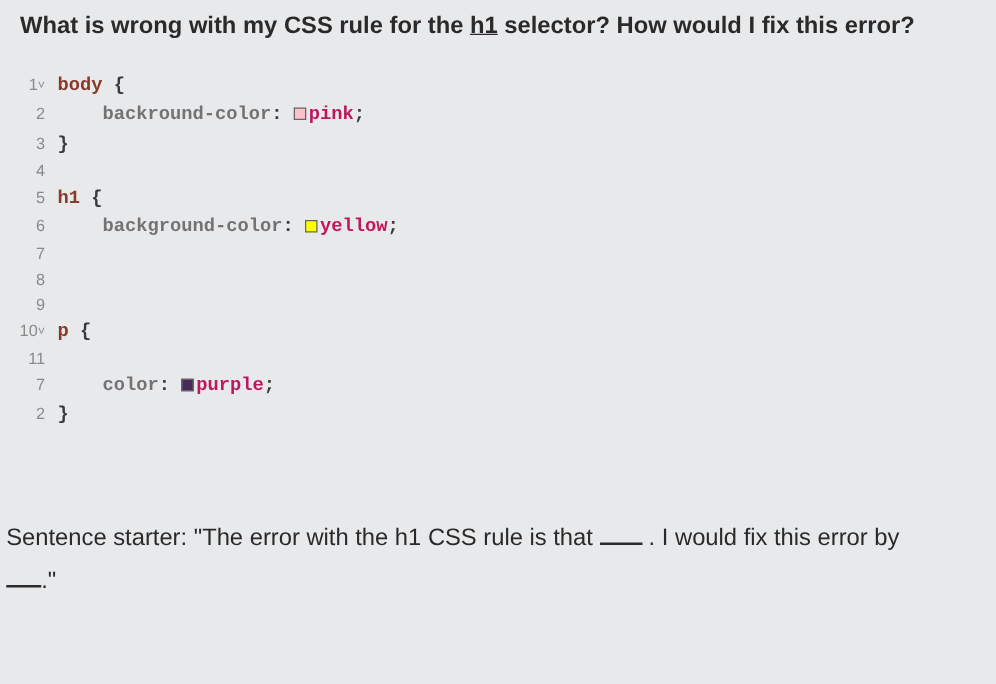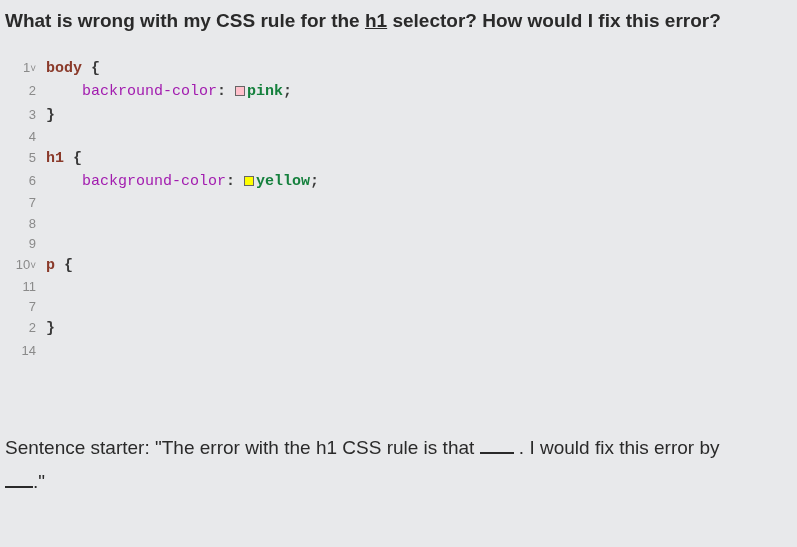--- a/index.html
+++ b/index.html
@@ -14,21 +14,21 @@
       font-family: Arial, Helvetica, sans-serif;
       padding: 10px 5px;
       color: #2a2a2a;
       overflow: hidden;
     }
     .question {
       font-size: 19px;
       font-weight: bold;
       color: #2a2a2a;
       margin-bottom: 25px;
-      margin-left: 0;
+      margin-left: 11px;
     }
     .underline {
       text-decoration: underline;
     }
     .code-area {
       font-family: 'Courier New', Consolas, monospace;
       font-size: 15px;
       line-height: 1.55;
       margin-left: 5px;
     }
@@ -49,23 +49,23 @@
     .gutter-mark {
       font-size: 10px;
       vertical-align: middle;
     }
     .code-content {
       white-space: pre;
       font-weight: bold;
     }
     .selector { color: #8a3a2a; font-weight: bold; }
     .brace { color: #3a3a3a; font-weight: bold; }
-    .prop { color: #a21caf; font-weight: normal; }
+    .prop { color: #737373; font-weight: bold; }
     .punct { color: #3a3a3a; font-weight: bold; }
-    .value { color: #15803d; font-weight: bold; }
+    .value { color: #be185d; font-weight: bold; }
     .swatch {
       display: inline-block;
       width: 10px;
       height: 10px;
       border: 1px solid #666;
       vertical-align: middle;
       margin-right: 2px;
     }
     .sw-pink { background: #ffc0cb; }
     .sw-yellow { background: #ffff00; }
@@ -139,26 +139,23 @@
     </div>
     <div class="code-line">
       <span class="line-num">10<span class="gutter-mark">˅</span></span>
       <span class="code-content"><span class="selector">p </span><span class="brace">{</span></span>
     </div>
     <div class="code-line">
       <span class="line-num">11</span>
     </div>
     <div class="code-line">
       <span class="line-num">7</span>
+      <span class="code-content">    <span class="prop">color</span><span class="punct">: </span><span class="swatch sw-purple"></span><span class="value">purple</span><span class="punct">;</span></span>
     </div>
     <div class="code-line">
       <span class="line-num">2</span>
       <span class="code-content"><span class="brace">}</span></span>
-    </div>
-    <div class="code-line">
-      <span class="line-num">14</span>
-      <span class="code-content"></span>
     </div>
   </div>
 
 <div class="sentence-starter">
   <span>Sentence starter: </span><span>"</span><span>The error with the h1 CSS rule is that </span><span class="blank"></span><span> . I would fix this error by</span><br><span class="blank-short"></span><span>.</span><span>"</span>
 </div>
 
 </body></html>

